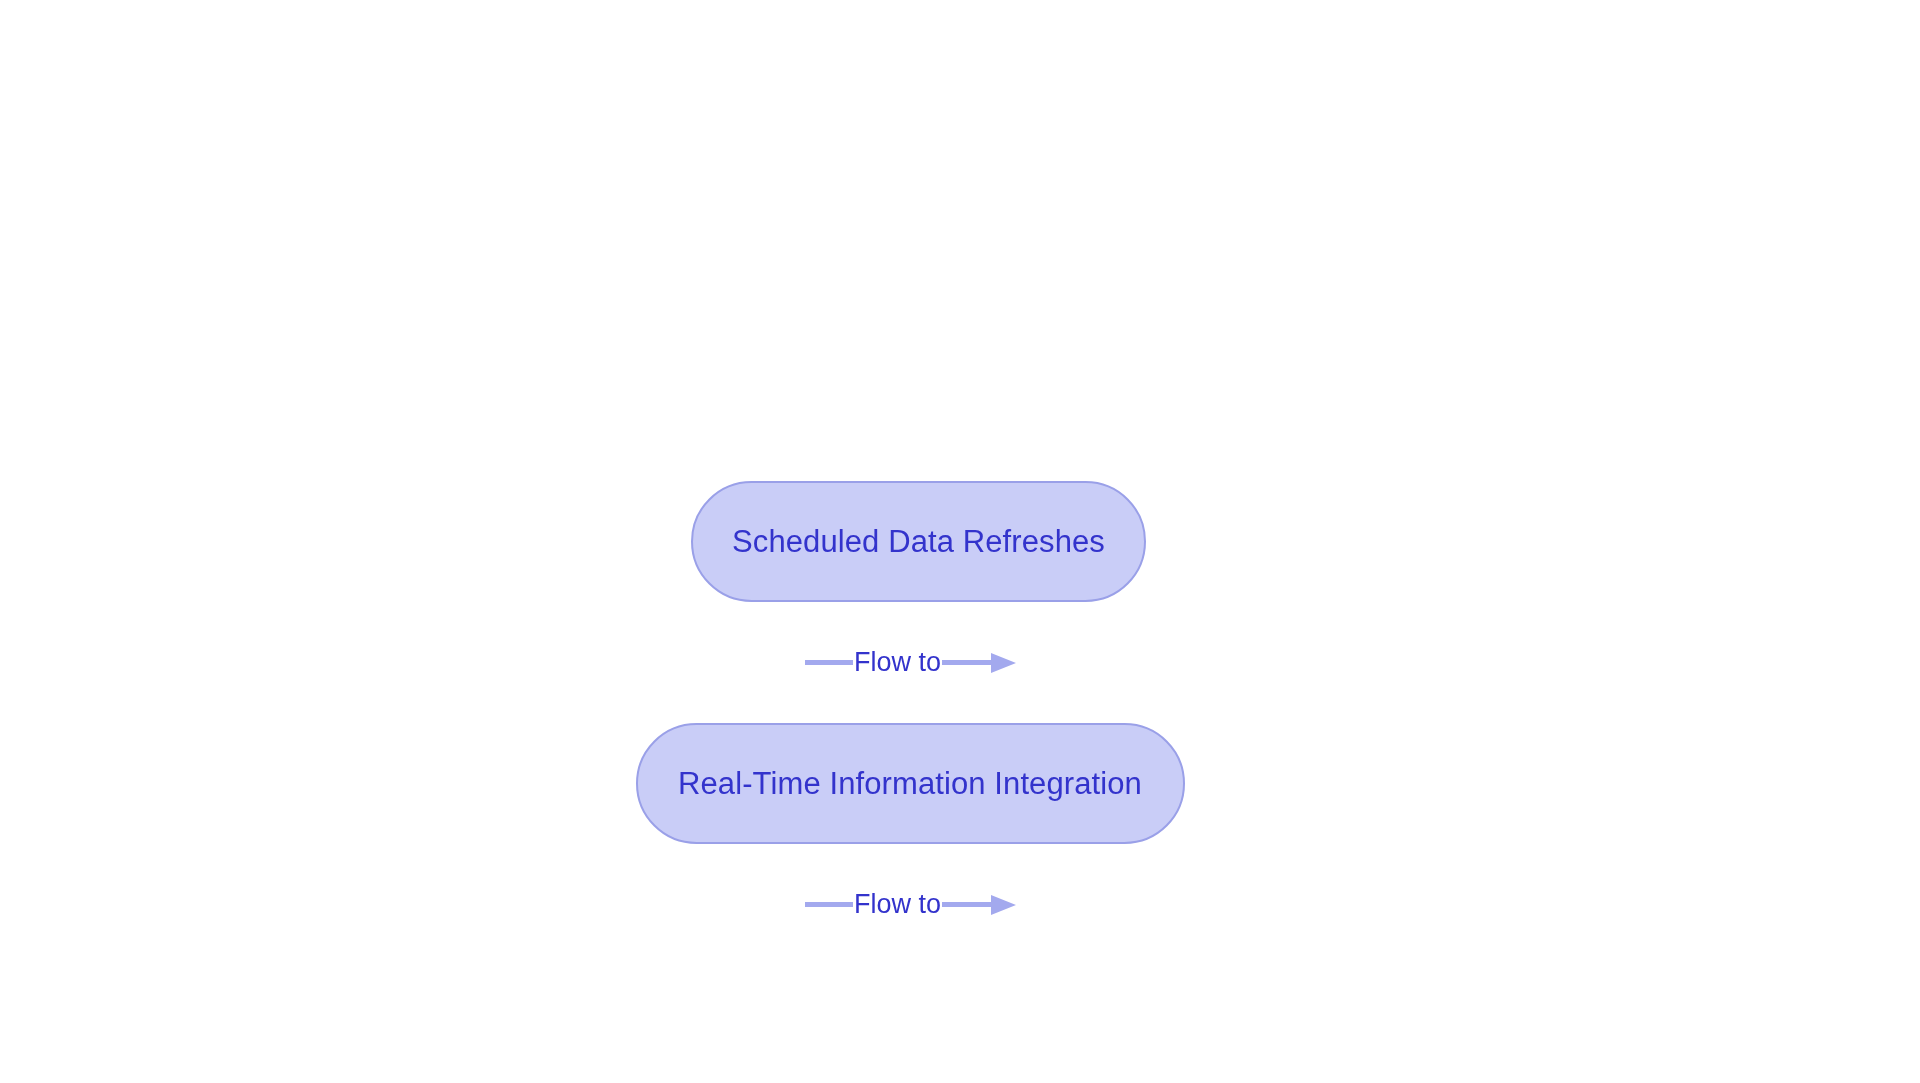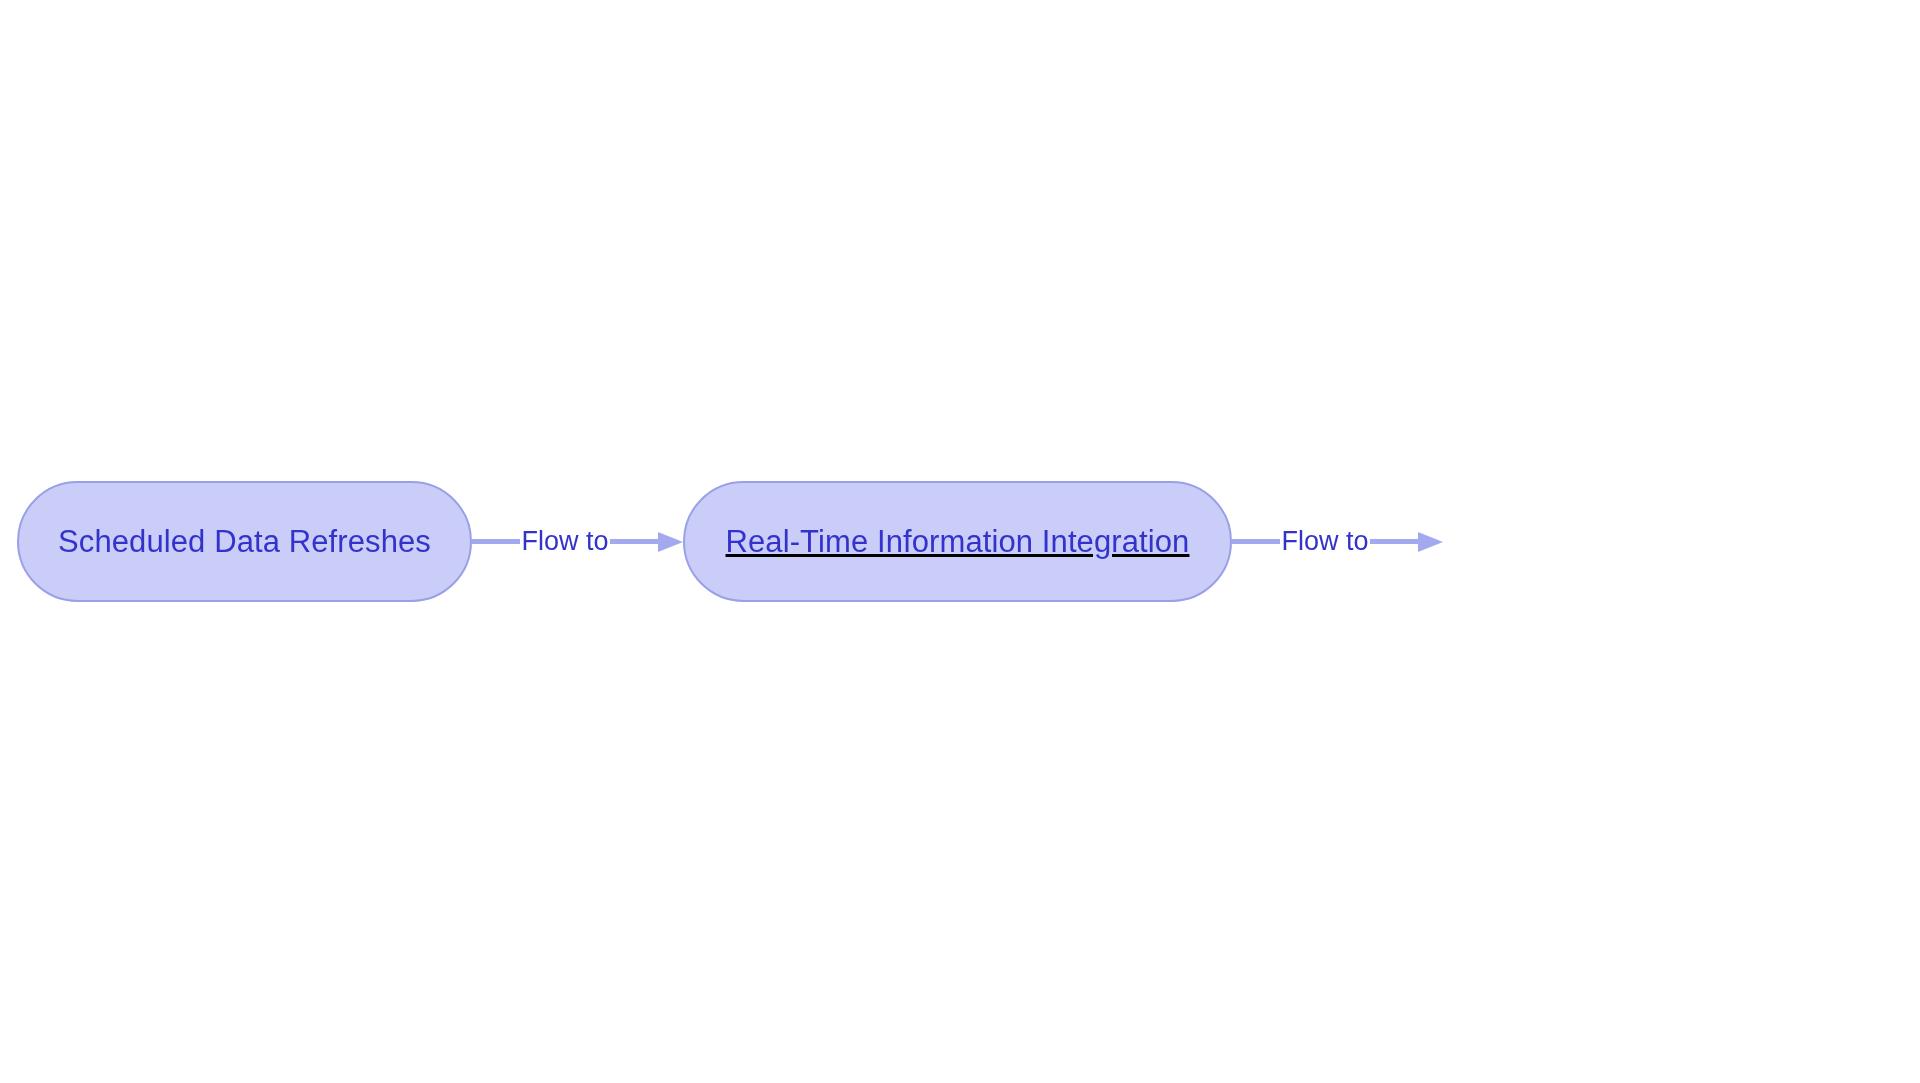--- a/index.html
+++ b/index.html
@@ -21,21 +21,21 @@
     background: #ffffff;
   }
 
   .flow-row {
     position: absolute;
     left: 0;
     top: 481px;
     width: 1820px;
     height: 121px;
     display: flex;
-    flex-direction: row;
+    flex-direction: column;
     align-items: center;
     justify-content: flex-start;
   }
 
   
   .node {
     box-sizing: border-box;
     height: 121px;
     background: #c9cdf7;
     border: 2px solid #9aa0e8;
@@ -49,21 +49,21 @@
   .node-label {
     color: #3333cc;
     font-size: 31px;
     line-height: 1;
     letter-spacing: 0.1px;
     white-space: nowrap;
     font-family: "Liberation Sans", sans-serif;
   }
 
   .node-1 { width: 455px; margin-left: 17px; }
-  .node-2 { width: 549px; text-decoration: underline; }
+  .node-2 { width: 549px; }
   .node-3 { width: 460px; }
 
   
   .edge {
     flex: 0 0 auto;
     height: 121px;
     display: flex;
     flex-direction: row;
     align-items: center;
     justify-content: center;

